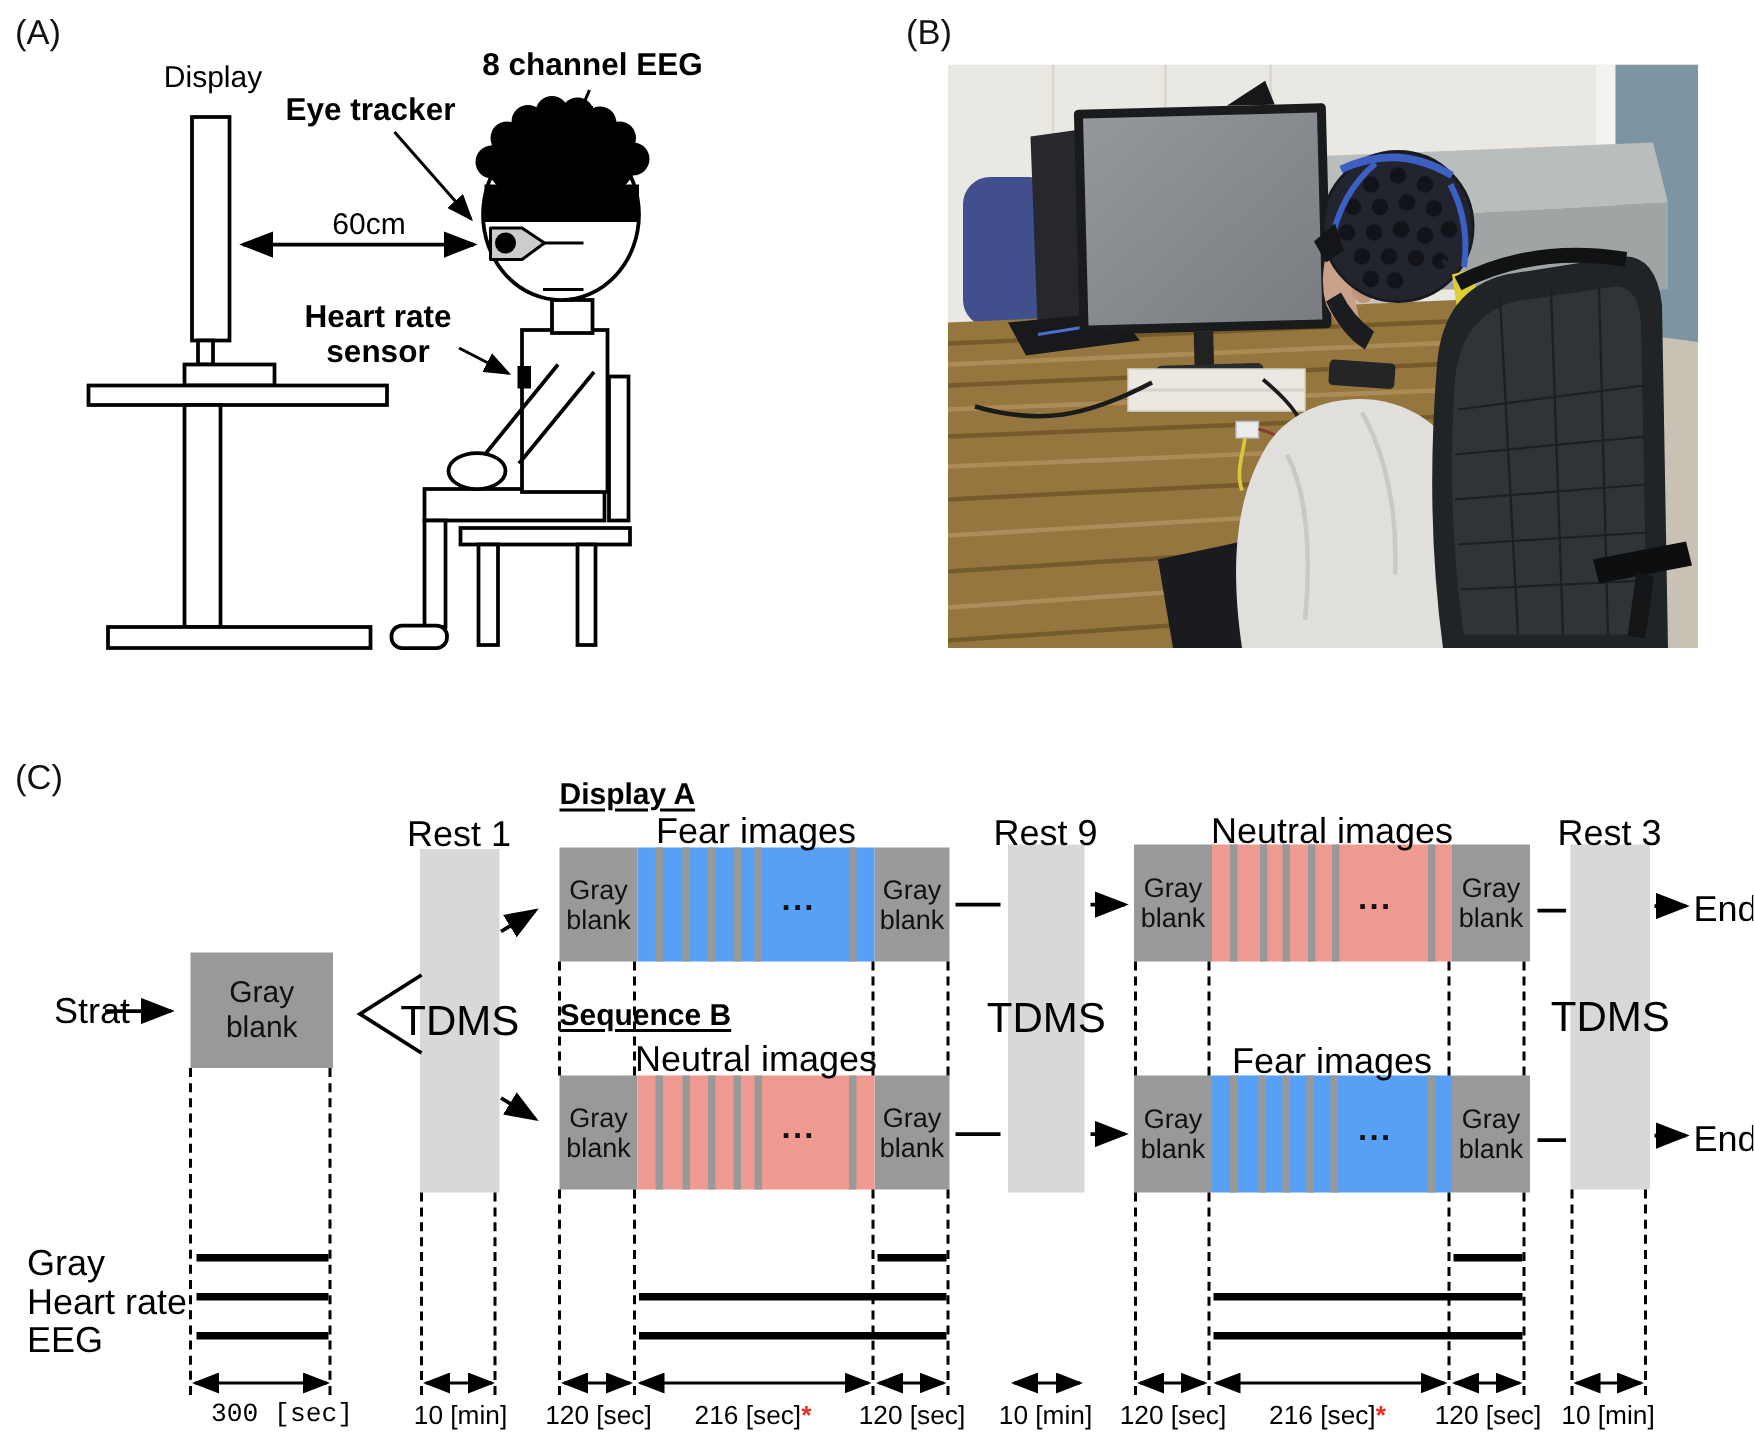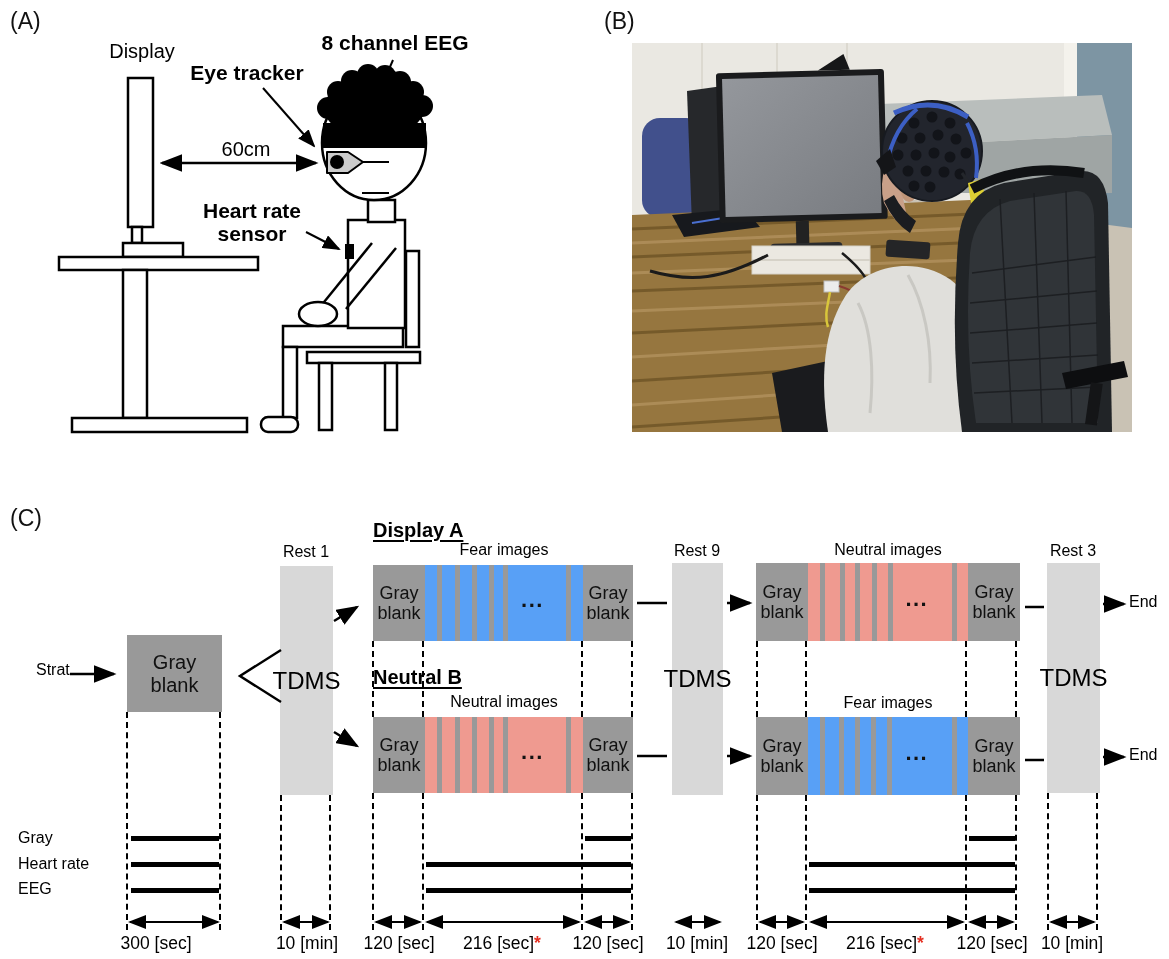--- a/index.html
+++ b/index.html
@@ -1,26 +1,26 @@
 <!DOCTYPE html>
 <html style="--gray_blank: #999999; --tdms_rest: #d8d8d8; --fear_blue: #58a0f6; --neutral_pink: #ef9a90; --star_red: #e53022;"><head>
 <meta charset="utf-8">
 <style>
   html,body{margin:0;padding:0;background:#fff;}
   #fig{position:relative;width:1169px;height:959px;background:#fff;overflow:hidden;
        font-family:"Liberation Sans",sans-serif;color:#000;}
   .abs{position:absolute;}
   .tag{position:absolute;font-size:23px;color:#111;}
-  .lbl{position:absolute;font-size:16px;white-space:nowrap;color:#000;}
+  .lbl{position:absolute;font-size:24px;white-space:nowrap;color:#000;}
   .ctr{transform:translateX(-50%);}
   .seq-title{position:absolute;font-size:20px;font-weight:bold;white-space:nowrap;
              text-decoration:underline;text-underline-offset:3px;text-decoration-thickness:2px;}
   .blk{position:absolute;display:flex;align-items:center;justify-content:center;}
   .tdms{background:var(--tdms_rest);}
-  .tdms span{font-size:24px;white-space:nowrap;}
+  .tdms span{font-size:28px;white-space:nowrap;}
   .grayfill{background:var(--gray_blank);}
   .row{display:flex;height:100%;}
   .gseg{display:flex;align-items:center;justify-content:center;height:100%;background:var(--gray_blank);}
   .gb-txt{font-size:18px;line-height:1.12;text-align:center;color:#111;}
   .gb-txt.big{font-size:20px;}
   .imgs{position:relative;height:100%;}
   .blue{background:var(--fear_blue);}
   .pink{background:var(--neutral_pink);}
   .stripe{position:absolute;top:0;bottom:0;width:5px;background:var(--gray_blank);}
   .dots{position:absolute;left:68%;top:50%;transform:translate(-50%,-62%);
@@ -351,21 +351,21 @@
       <div class="gseg" style="width:52px;">
         <div class="gb-txt">
             <div>Gray</div>
             <div>blank</div>
           </div>
       </div>
     </div>
   </div>
 
   <div class="seq-title" style="left:373px;top:519px;">Display A</div>
-  <div class="seq-title" style="left:373px;top:666px;">Neutral B</div>
+  <div class="seq-title" style="left:373px;top:666px;">Sequence B</div>
   <div class="lbl ctr" style="left:504px;top:541px;">Fear images</div>
   <div class="lbl ctr" style="left:504px;top:693px;">Neutral images</div>
   <div class="lbl ctr" style="left:888px;top:541px;">Neutral images</div>
   <div class="lbl ctr" style="left:888px;top:694px;">Fear images</div>
   <div class="lbl ctr" style="left:306px;top:543px;">Rest 1</div>
   <div class="lbl ctr" style="left:697px;top:542px;">Rest 9</div>
   <div class="lbl ctr" style="left:1073px;top:542px;">Rest 3</div>
   <div class="lbl" style="left:36px;top:661px;">Strat</div>
   <div class="lbl" style="left:1129px;top:593px;">End</div>
   <div class="lbl" style="left:1129px;top:746px;">End</div>
@@ -400,21 +400,21 @@
   <div class="mline" style="left:131px;top:836px;width:88px;"></div>
   <div class="mline" style="left:585px;top:836px;width:46px;"></div>
   <div class="mline" style="left:969px;top:836px;width:46px;"></div>
   <div class="mline" style="left:131px;top:862px;width:88px;"></div>
   <div class="mline" style="left:426px;top:862px;width:205px;"></div>
   <div class="mline" style="left:809px;top:862px;width:206px;"></div>
   <div class="mline" style="left:131px;top:888px;width:88px;"></div>
   <div class="mline" style="left:426px;top:888px;width:205px;"></div>
   <div class="mline" style="left:809px;top:888px;width:206px;"></div>
 
-  <div class="dur" style="left:156px;">300 [sec]</div>
+  <div class="dur" style="left:188px;font-family:Liberation Mono, monospace;">300 [sec]</div>
   <div class="dur" style="left:307px;">10 [min]</div>
   <div class="dur" style="left:399px;">120 [sec]</div>
   <div class="dur" style="left:502px;"><span>216 [sec]</span><span class="star">*</span></div>
   <div class="dur" style="left:608px;">120 [sec]</div>
   <div class="dur" style="left:697px;">10 [min]</div>
   <div class="dur" style="left:782px;">120 [sec]</div>
   <div class="dur" style="left:885px;"><span>216 [sec]</span><span class="star">*</span></div>
   <div class="dur" style="left:992px;">120 [sec]</div>
   <div class="dur" style="left:1072px;">10 [min]</div>
 

